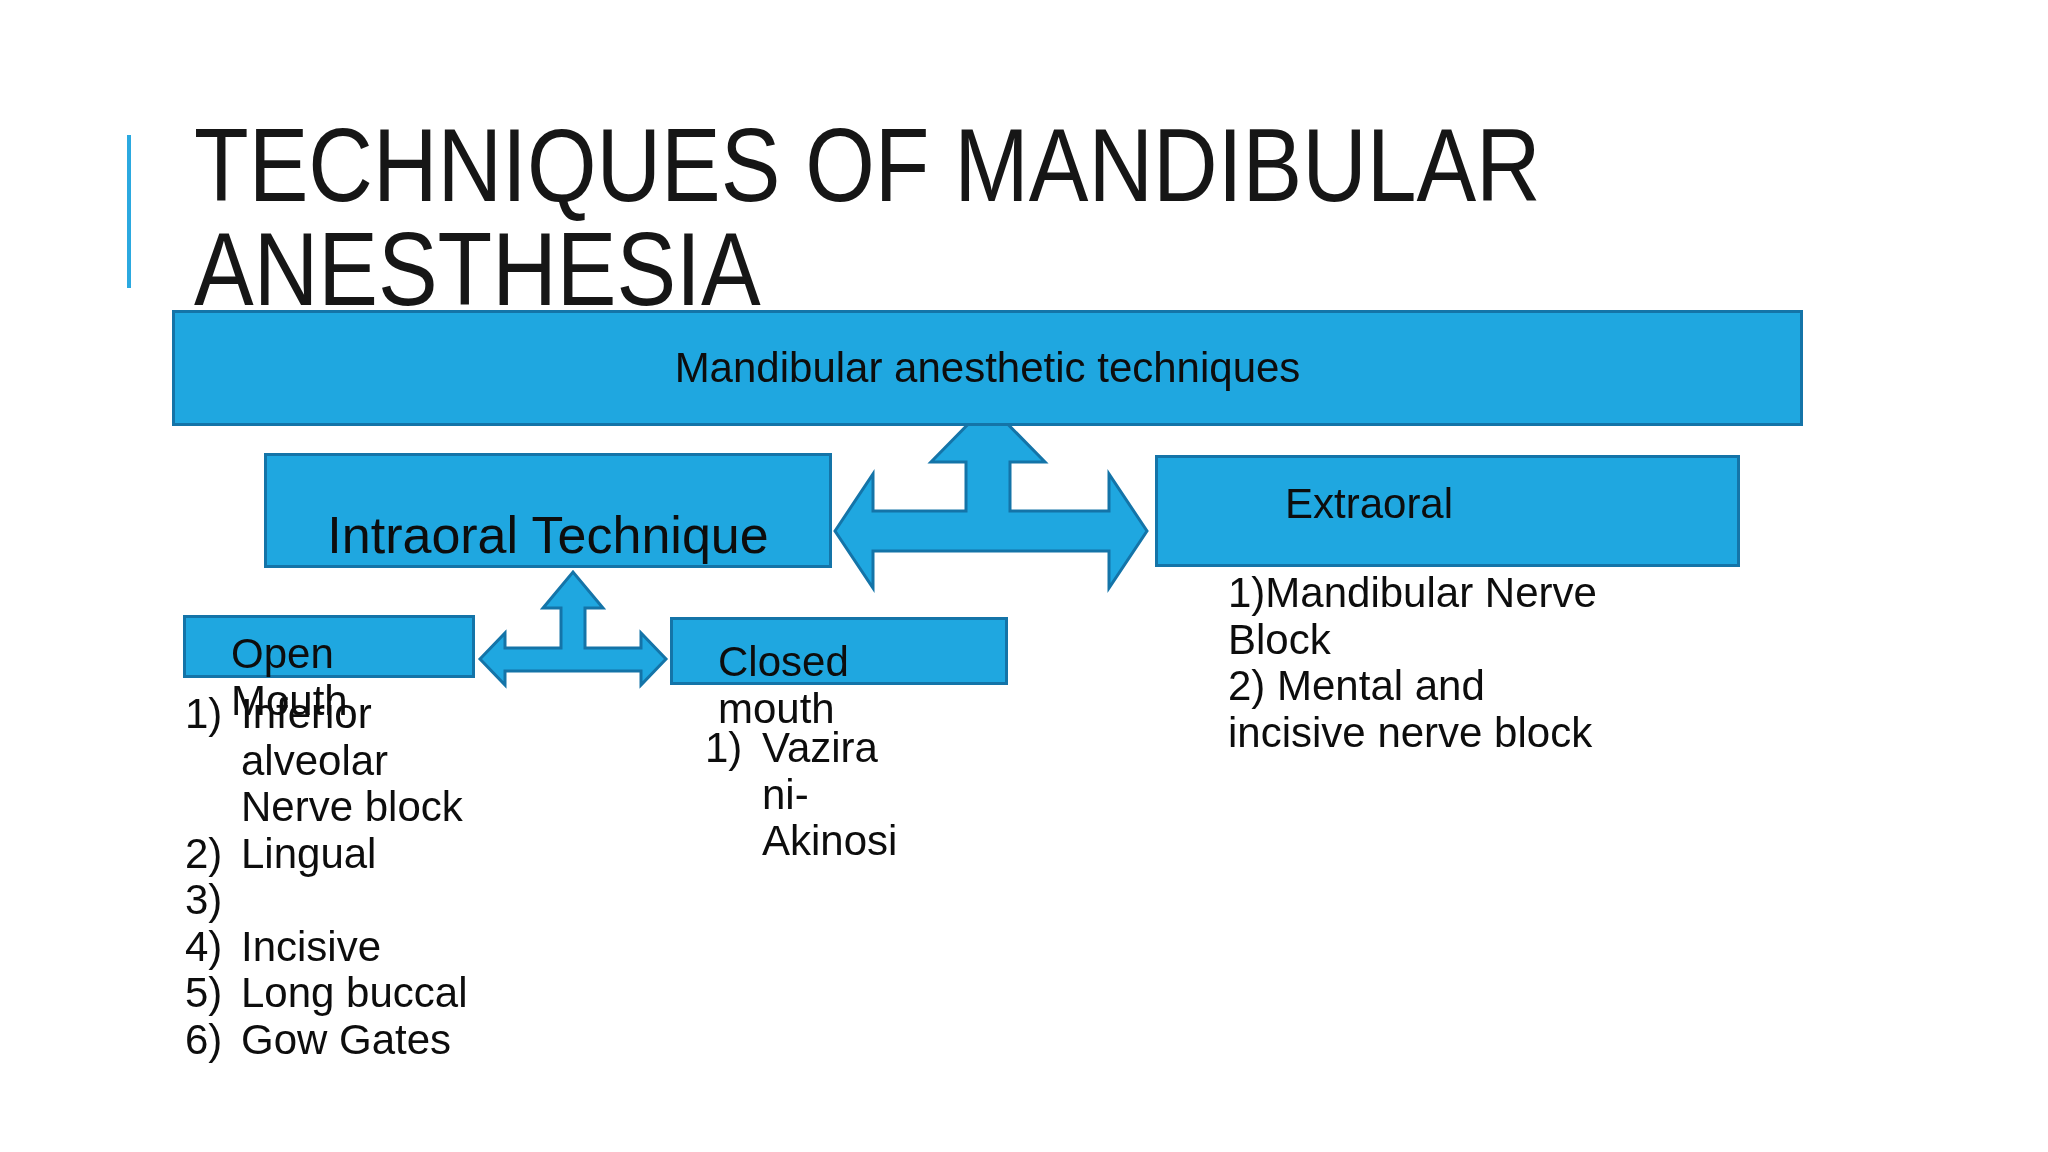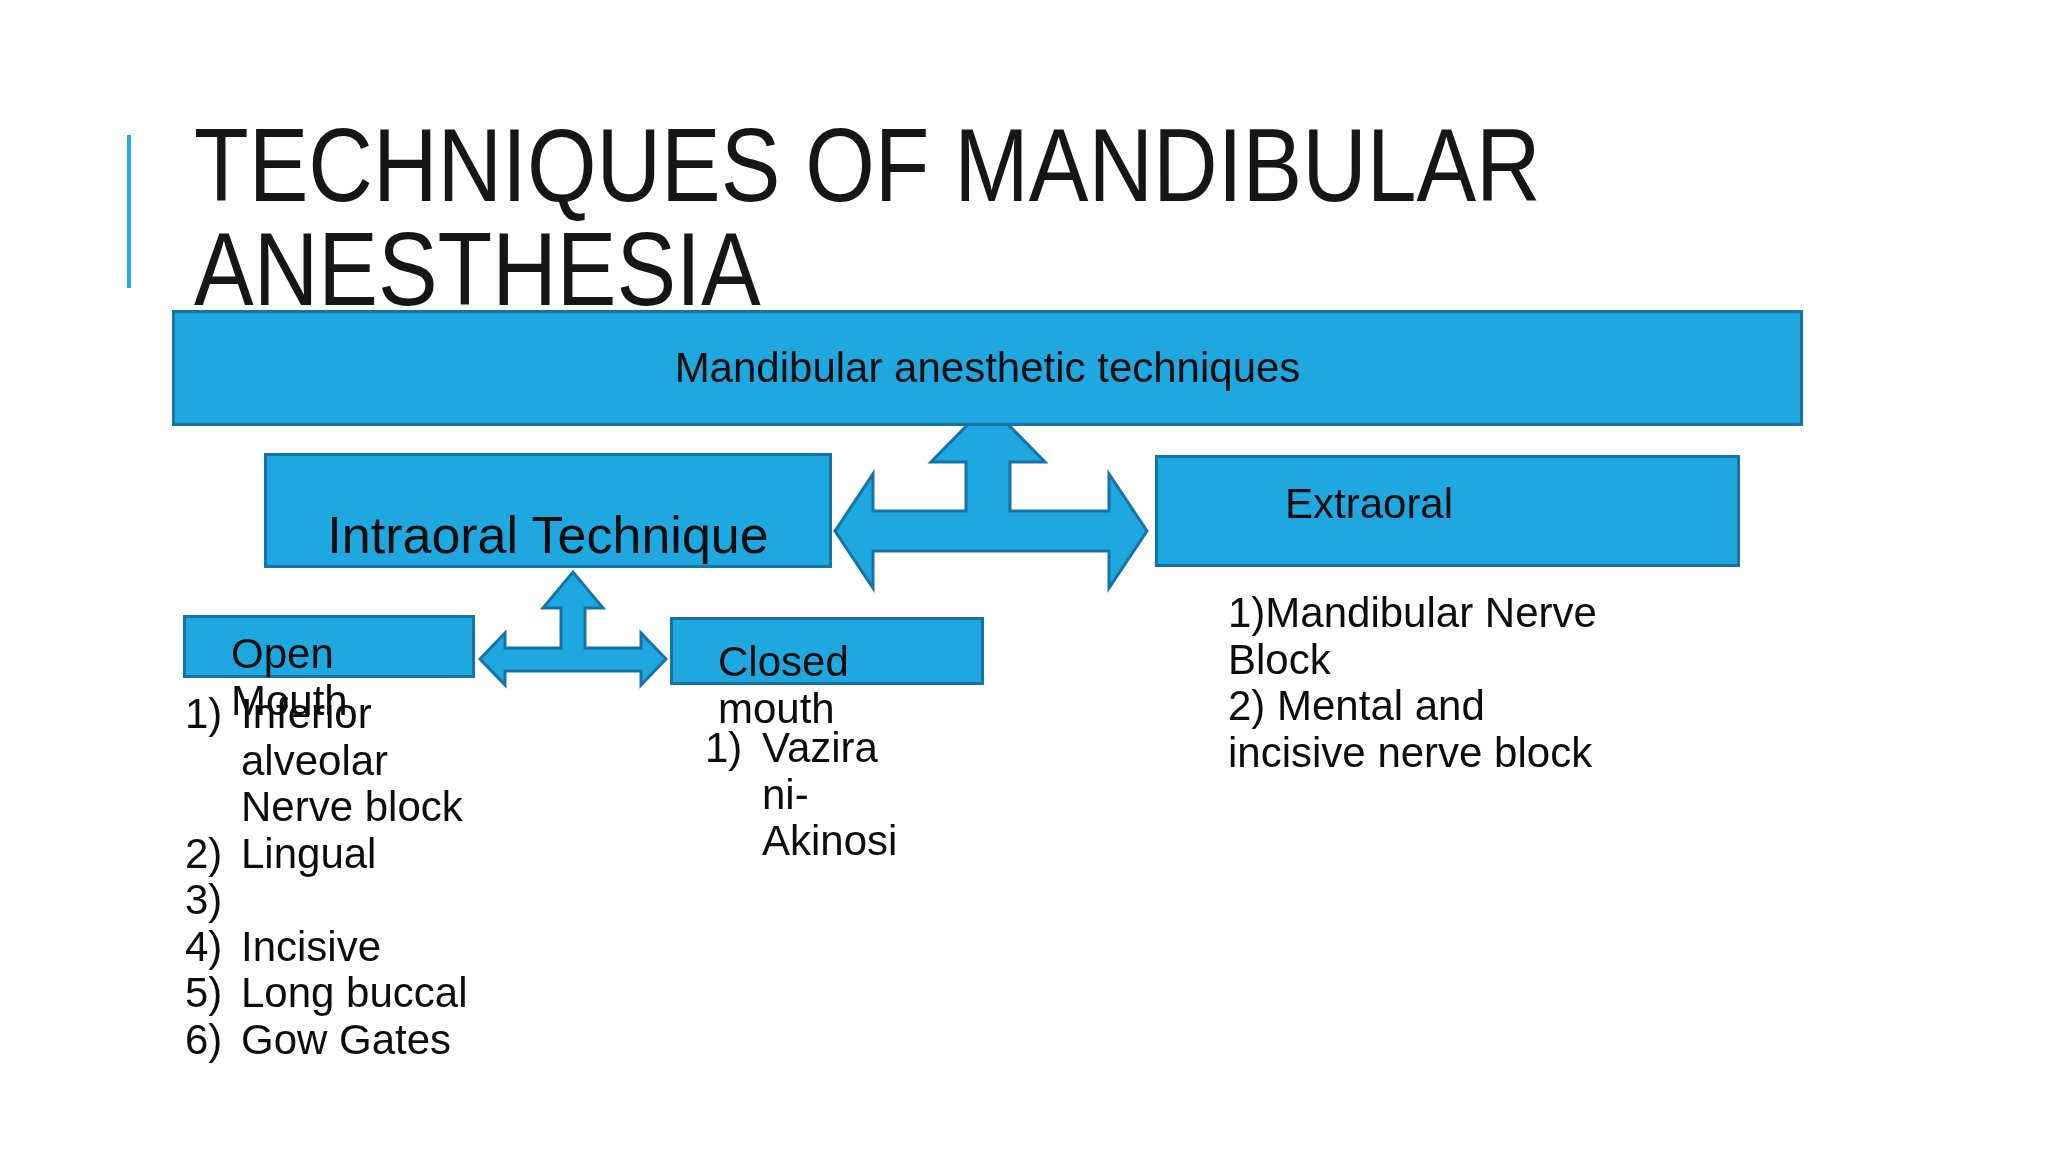--- a/index.html
+++ b/index.html
@@ -58,41 +58,41 @@
     font-size:42px;
   }
   .box-open{
     left:183px;top:615px;width:292px;height:63px;
     padding:12px 0 0 45px;
     font-size:42px;line-height:47px;
     overflow:visible;
   }
   .box-open .wrap{display:inline-block;width:170px;}
   .box-closed{
-    left:670px;top:617px;width:314px;height:68px;
+    left:670px;top:617px;width:338px;height:68px;
     padding:18px 16px 0 45px;
     font-size:42px;line-height:47px;
     overflow:visible;
   }
   .box-closed .wrap{display:inline-block;width:185px;}
   
   .connectors{position:absolute;left:0;top:0;z-index:2;}
   .connectors polygon{
     fill:var(--box-fill);
     stroke:var(--box-border);
     stroke-width:3;
     stroke-linejoin:miter;
   }
   
   .nlist{position:absolute;z-index:4;font-size:42px;line-height:46.5px;}
   .nrow{display:grid;grid-template-columns:56px auto;}
   .list-open{left:185px;top:691px;width:345px;}
   .list-closed{left:705px;top:725px;width:300px;}
   .list-closed .nrow{grid-template-columns:57px auto;}
-  .list-extraoral{left:1228px;top:590px;width:430px;}
+  .list-extraoral{left:1228px;top:570px;width:430px;}
   .list-extraoral .item{white-space:pre-line;}
 </style>
 </head>
 <body>
 
 <div class="stage">
 
   <div class="accent-bar"></div>
 
   <div class="slide-title">TECHNIQUES OF MANDIBULAR

